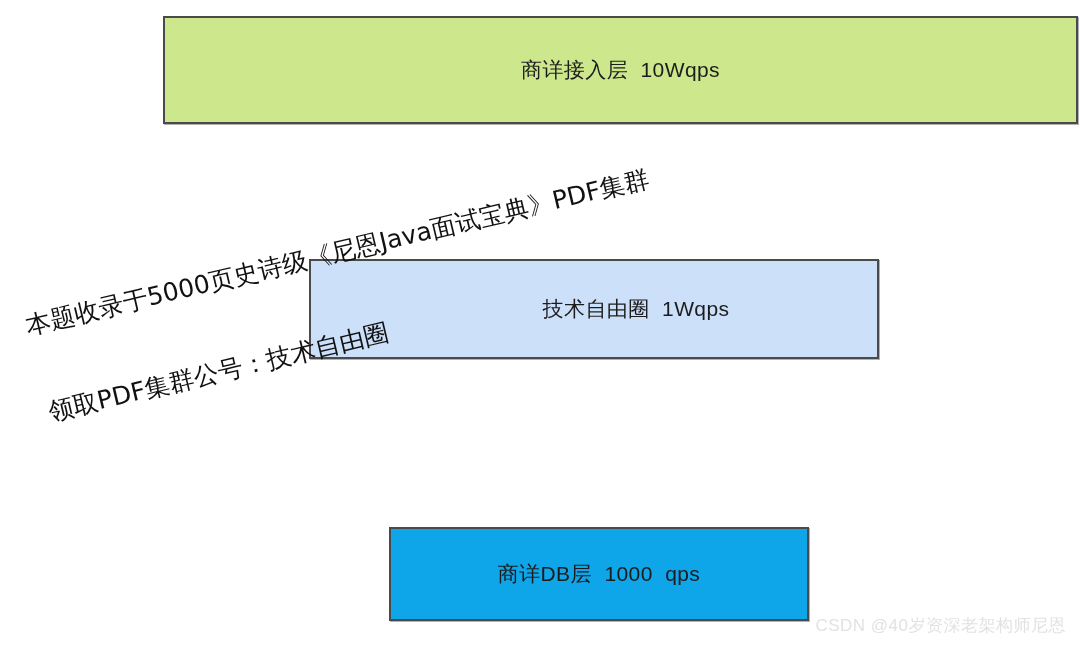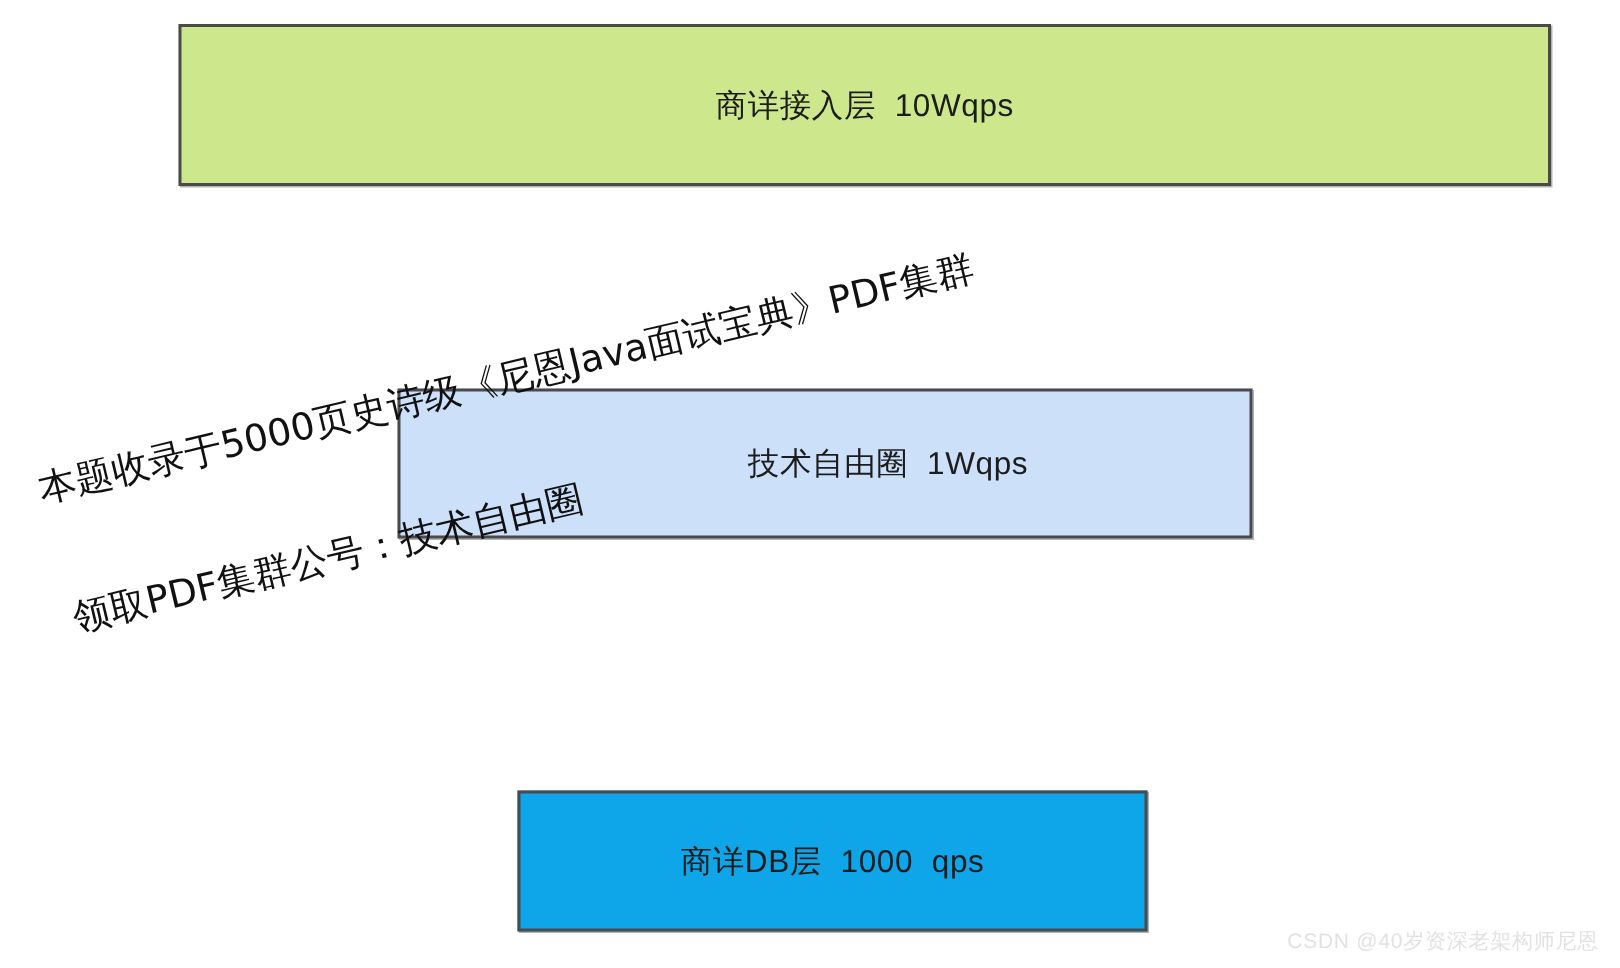--- a/index.html
+++ b/index.html
@@ -21,20 +21,21 @@
   }
 
   .layer-box {
     position: absolute;
     box-sizing: border-box;
     display: flex;
     align-items: center;
     justify-content: center;
     border: 2px solid #4a4a4a;
     box-shadow: 1px 1px 0 rgba(0,0,0,0.30);
+    margin-left: 44px;
   }
   .layer-label {
     font-size: 21px;
     color: #1c1c1c;
     letter-spacing: 0.4px;
     white-space: pre;
     font-weight: 400;
   }
 
   
@@ -87,21 +88,21 @@
     left: 49px;
     top: 396px;
     transform: rotate(-13.4deg);
   }
 
   
   #csdn-watermark {
     position: absolute;
     right: 14px;
     bottom: 8px;
-    font-size: 14px;
+    font-size: 17px;
     color: #e2e2e2;
     letter-spacing: 0.5px;
     white-space: nowrap;
   }
 </style>
 </head>
 <body>
 
 <div id="canvas">
 

